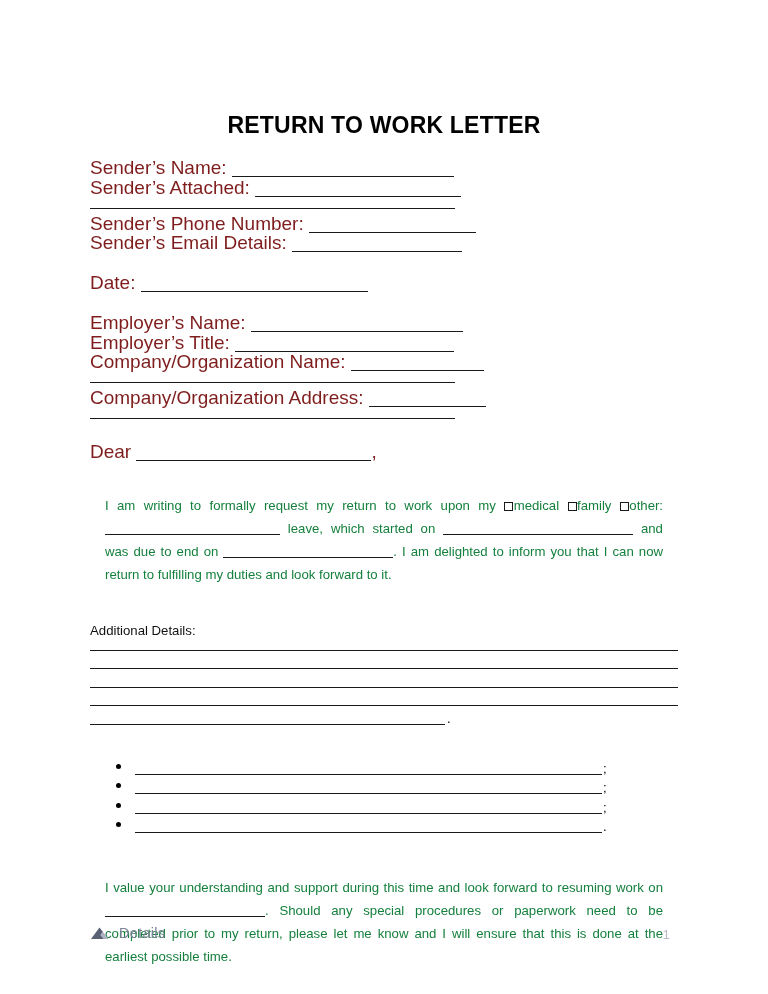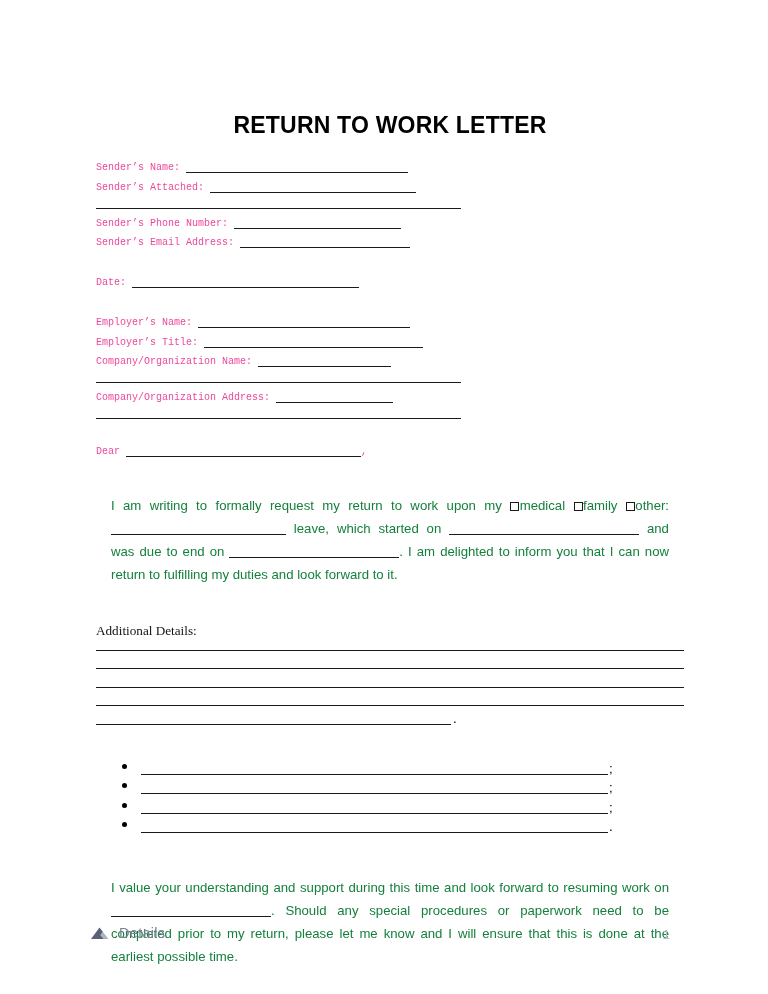--- a/index.html
+++ b/index.html
@@ -19,46 +19,45 @@
   .page {
     position: absolute;
     left: 0; top: 0;
     width: 768px;
     height: 994px;
     background: #fff;
   }
 
   .content {
     position: absolute;
-    left: 96px;
+    left: 90px;
     top: 0;
     width: 588px;
   }
 
   
   .doc-title {
     font-size: 23px;
     font-weight: bold;
     text-align: center;
     letter-spacing: 0.2px;
     margin: 0;
     padding-top: 113px;
     line-height: 1.1;
   }
 
   
   .field-block {
     margin-top: 0;
   }
   .frow {
-    font-size: 10px;
+    font-size: 19px;
     line-height: 19.2px;
     white-space: nowrap;
-    color: #ec4899;
-    font-family: Liberation Mono, monospace;
+    color: #7f1d1d;
   }
   .frow .lbl { }
   .rule {
     display: inline-block;
     border-bottom: 1.2px solid #1a1a1a;
     vertical-align: -3px;
     height: 11px;
   }
   .rule-full {
     display: block;
@@ -90,21 +89,20 @@
     vertical-align: -0.5px;
     margin-right: 0.5px;
     box-sizing: border-box;
   }
 
   
   .sec-head {
     font-size: 13.2px;
     line-height: 19.2px;
     color: #111;
-    font-family: Liberation Serif, serif;
   }
 
   
   .blank-lines { margin-top: 9px; }
   .blank-line {
     border-bottom: 1.4px solid #1a1a1a;
     height: 0;
     margin-bottom: 17.5px;
     width: 588px;
   }
@@ -210,21 +208,21 @@
       </div>
       <div class="frow">
         <span class="rule-full" style="width:365px;margin-top:11px;"></span>
       </div>
       <div style="height:5px"></div>
       <div class="frow">
         <span class="lbl">Sender’s Phone Number:</span>
         <span class="rule" style="width:167px"></span>
       </div>
       <div class="frow">
-        <span class="lbl">Sender’s Email Address:</span>
+        <span class="lbl">Sender’s Email Details:</span>
         <span class="rule" style="width:170px"></span>
       </div>
     </div>
 
     <div class="gap-md"></div>
 
     <div class="frow">
       <span class="lbl">Date:</span>
       <span class="rule" style="width:227px"></span>
     </div>

